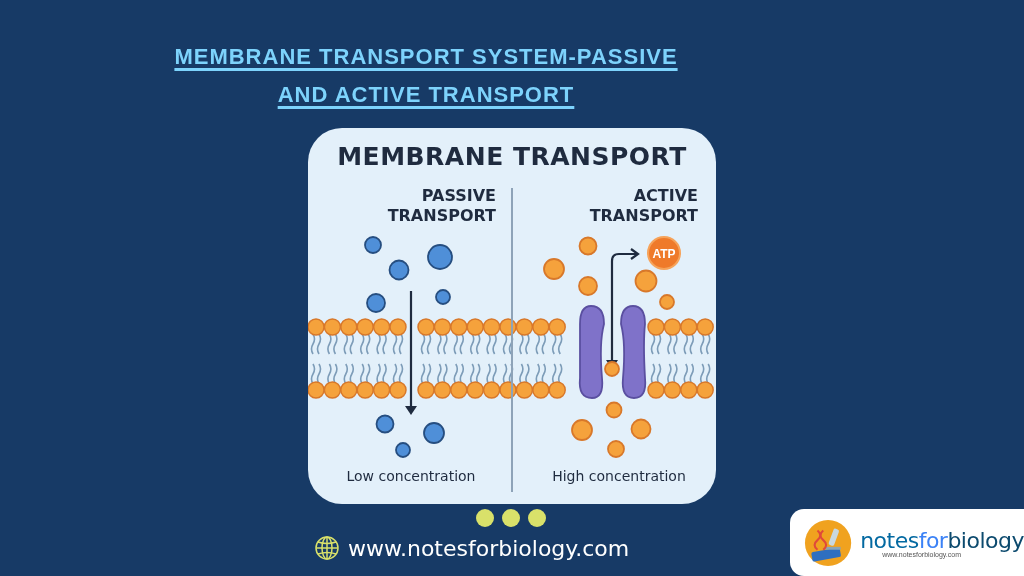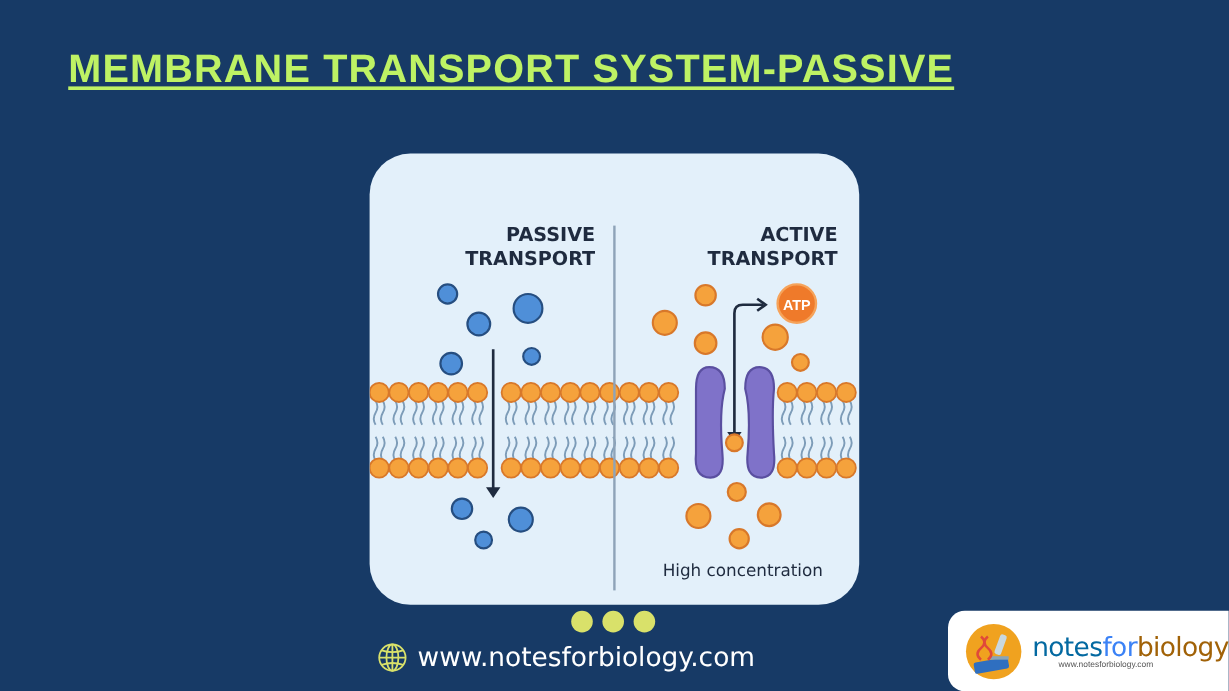--- a/index.html
+++ b/index.html
@@ -1,20 +1,20 @@
 <!DOCTYPE html>
 <html><head>
 <meta charset="utf-8">
 <style>
   * { margin:0; padding:0; box-sizing:border-box; }
   html, body { width:1024px; height:576px; overflow:hidden; }
   body { background:#173a66; font-family:"Liberation Sans", sans-serif; position:relative; }
   .title {
     position:absolute; left:0; top:38px; width:852px; text-align:center;
-    color:#bef264; font-weight:bold; font-size:33px; line-height:38px;
+    color:#7dd3fc; font-weight:bold; font-size:22px; line-height:38px;
     letter-spacing:1px;
   }
   .title span { display:inline-block; text-decoration:underline; text-underline-offset:4px; text-decoration-thickness:3px; }
   .card {
     position:absolute; left:308px; top:128px; width:408px; height:376px;
     background:#e3f0fa; border-radius:34px; overflow:hidden;
   }
   .card-title {
     position:absolute; left:0; top:14px; width:100%; text-align:center;
     font-family:"DejaVu Sans", sans-serif; font-weight:bold; font-size:25px;
@@ -39,28 +39,29 @@
   }
   .logo-box {
     position:absolute; left:790px; top:509px; width:234px; height:67px;
     background:#fff; border-radius:14px 0 0 14px;
     display:flex; align-items:center; padding-left:14px;
   }
   .logo-text { margin-left:8px; display:flex; flex-direction:column; }
   .logo-name { font-family:"DejaVu Sans", sans-serif; font-size:22px; letter-spacing:-0.5px; }
   .logo-name .a { color:#0369a1; }
   .logo-name .b { color:#3b82f6; }
-  .logo-name .c { color:#a16207; }
+  .logo-name .c { color:#0c4a6e; }
   .logo-url { font-size:7px; color:#555; margin-left:22px; margin-top:-2px; }
 </style>
 </head>
 <body>
 
 <div class="title">
   <span>MEMBRANE TRANSPORT SYSTEM-PASSIVE</span><br>
+  <span>AND ACTIVE TRANSPORT</span>
 </div>
 
 <div class="card">
   <svg class="diagram" width="408" height="376" viewBox="0 0 408 376">
 
     <g stroke="#7d9cb8" stroke-width="1.6" fill="none">
       <g id="tailsL"></g>
     </g>
 
     <g id="membrane-layer">
@@ -187,29 +188,31 @@
 
     <g fill="#f5a23c" stroke="#d8782a" stroke-width="1.8">
       <circle cx="304" cy="241" r="7"></circle>
       <circle cx="306" cy="282" r="7.5"></circle>
       <circle cx="274" cy="302" r="10"></circle>
       <circle cx="333" cy="301" r="9.5"></circle>
       <circle cx="308" cy="321" r="8"></circle>
     </g>
   </svg>
 
+  <div class="card-title">MEMBRANE TRANSPORT</div>
   <div class="section-title" style="left:18px;">
     <div>PASSIVE</div>
     <div>TRANSPORT</div>
   </div>
   <div class="section-title" style="left:220px;">
     <div>ACTIVE</div>
     <div>TRANSPORT</div>
   </div>
   <div class="divider"></div>
+  <div class="caption" style="left:3px;">Low concentration</div>
   <div class="caption" style="left:205px;padding-left:12px;">High concentration</div>
 </div>
 
 <div class="dots">
   <div></div>
   <div></div>
   <div></div>
 </div>
 
 <div class="website">

